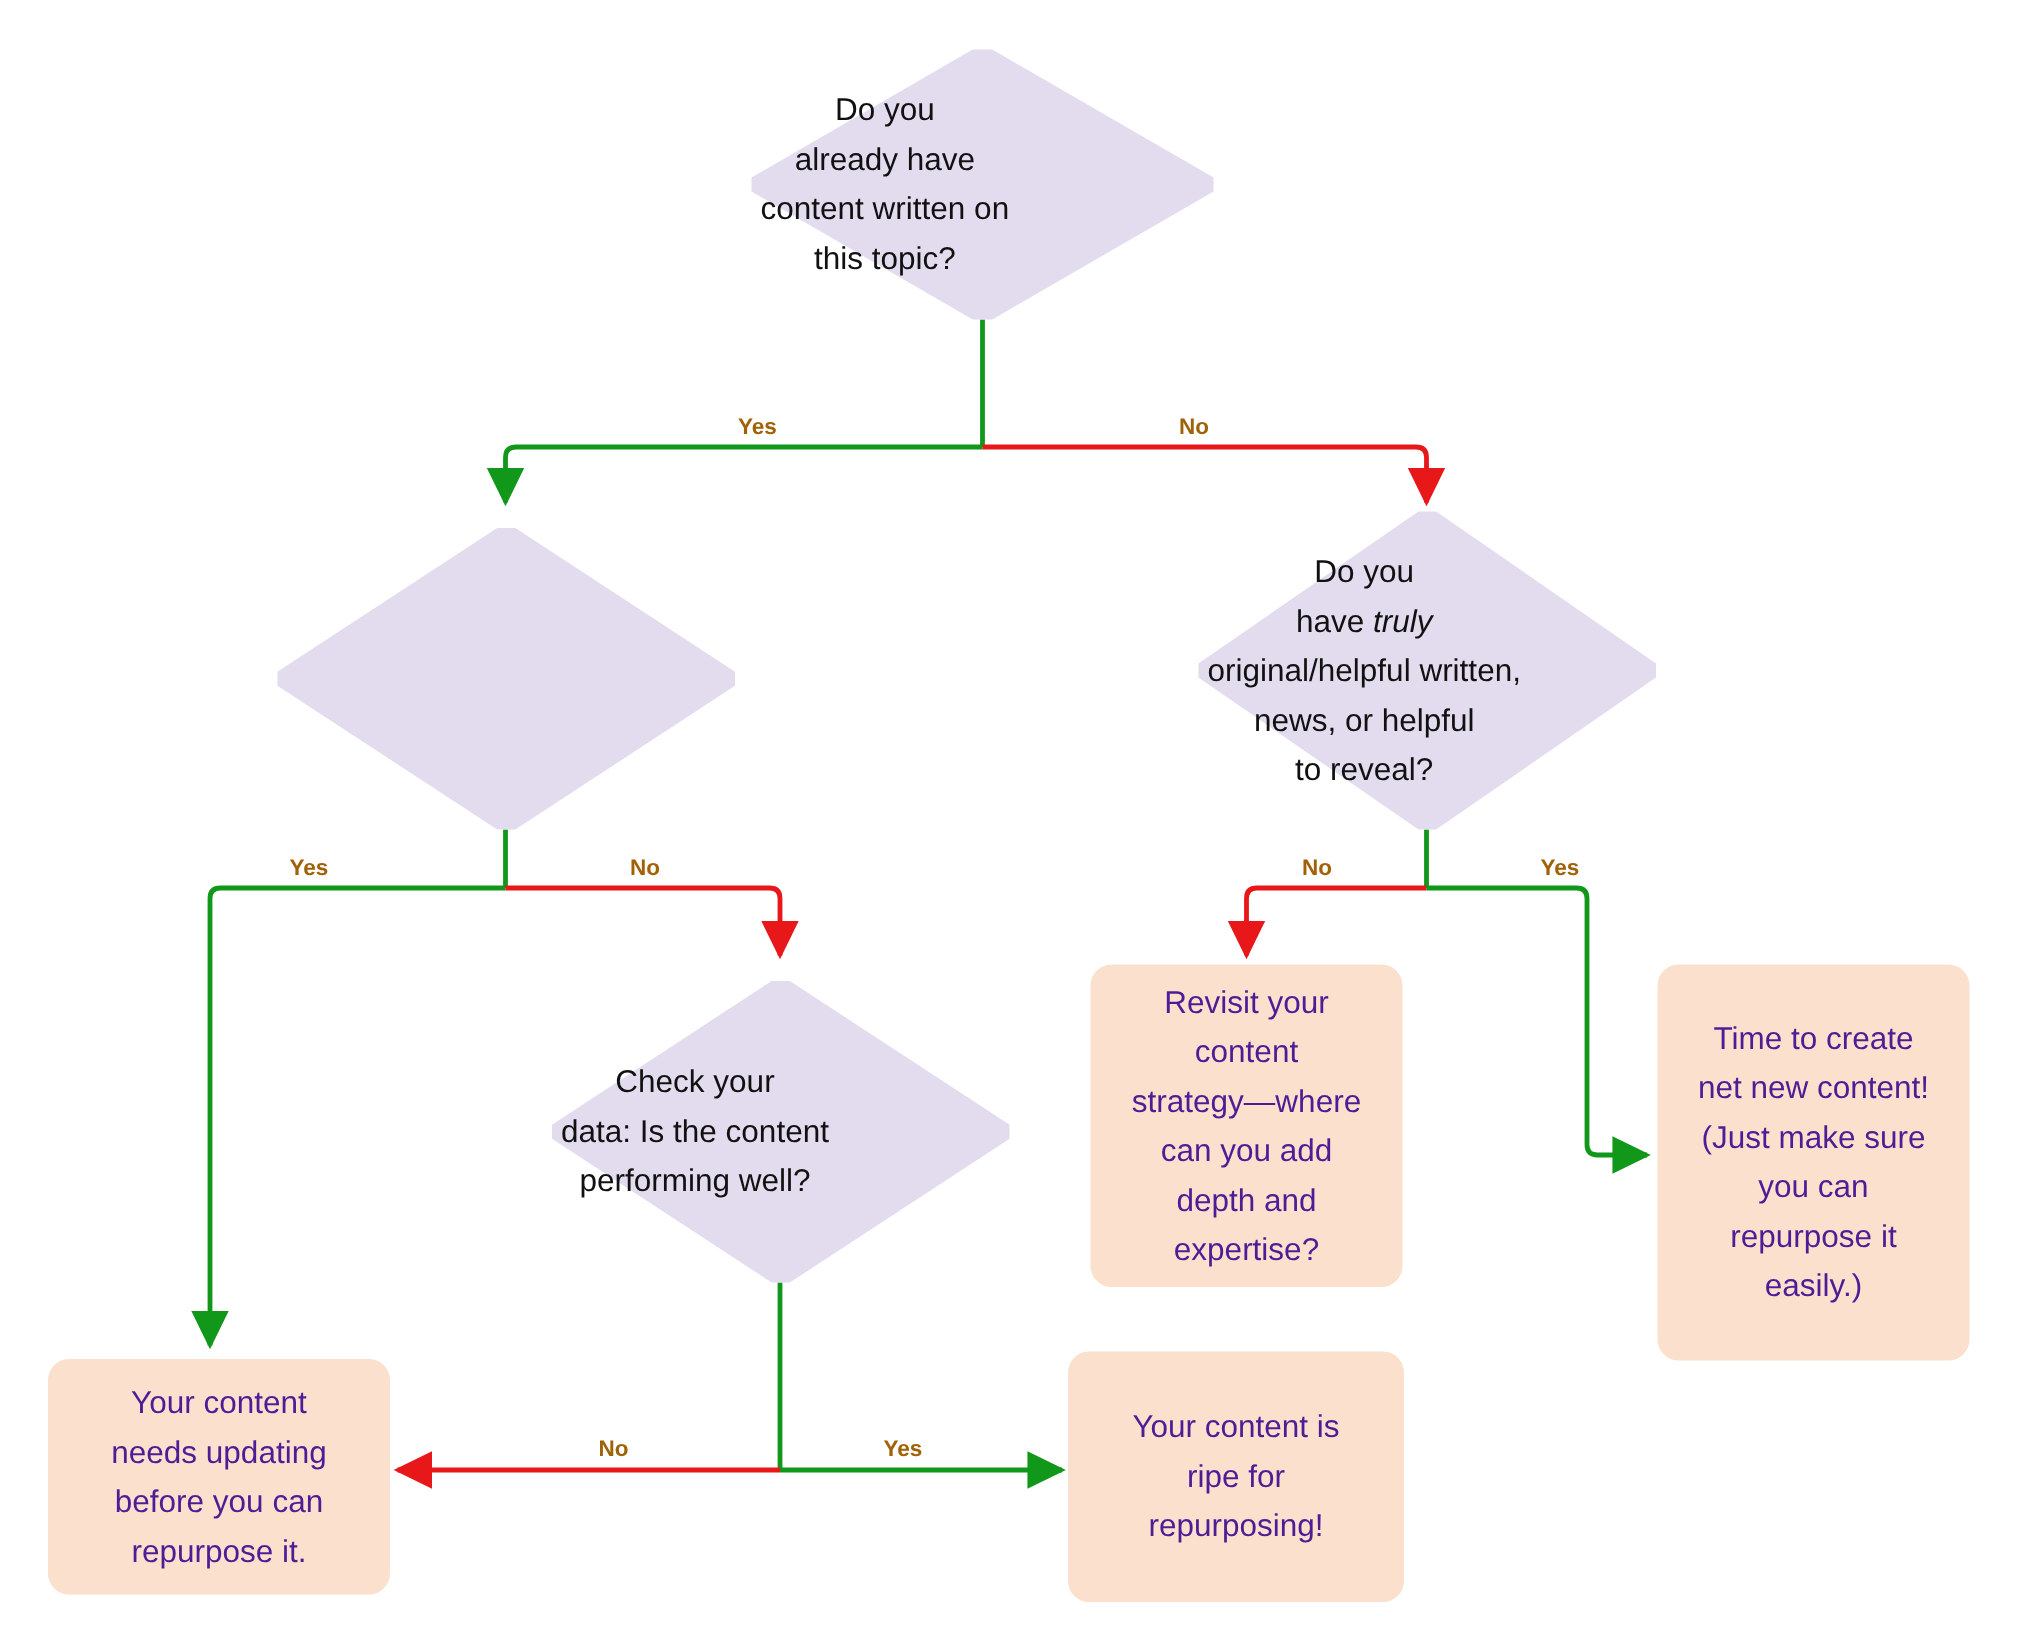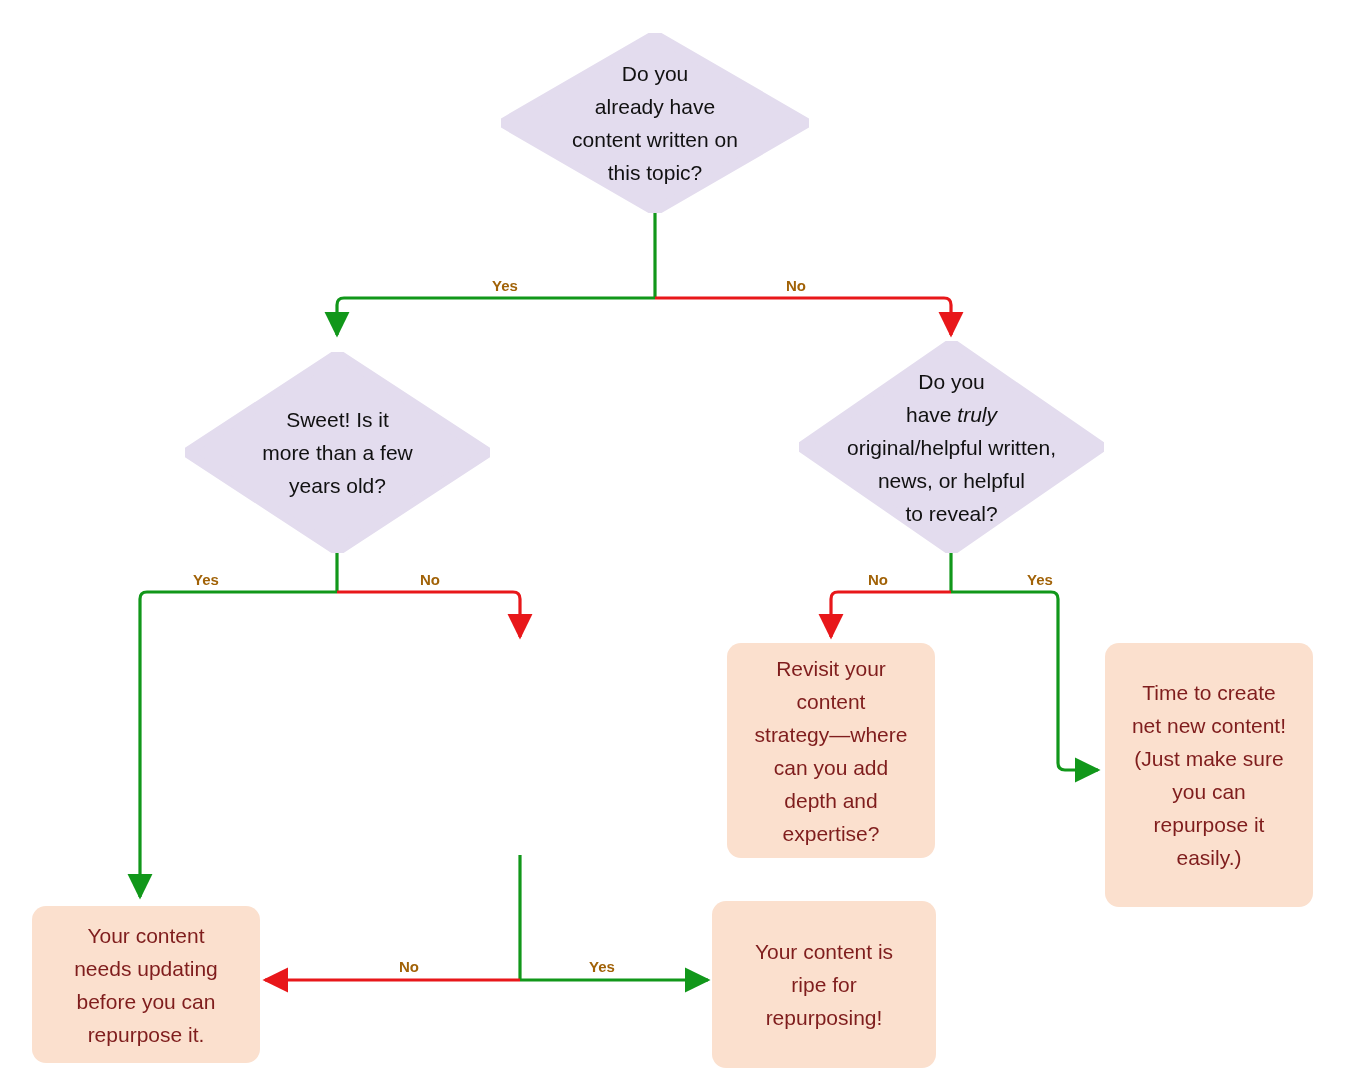--- a/index.html
+++ b/index.html
@@ -24,21 +24,20 @@
     width: 1350px;
     height: 1091px;
     pointer-events: none;
   }
 
   
   .diamond {
     position: absolute;
     display: flex;
     align-items: center;
-    justify-content: center;
     z-index: 3;
   }
   .diamond .dshape {
     position: absolute;
     left: 0; top: 0;
     width: 100%;
     height: 100%;
   }
   .diamond .dtext {
     position: relative;
@@ -59,21 +58,21 @@
     position: absolute;
     background: #fbe0ce;
     border-radius: 14px;
     display: flex;
     align-items: center;
     justify-content: center;
     z-index: 3;
   }
   .rbox .btext {
     text-align: center;
-    color: #7f1d1d;
+    color: #4c1d95;
     font-size: 21px;
     line-height: 33px;
     padding: 0 10px;
     white-space: pre-line;
   }
 
   
   .elabel {
     position: absolute;
     font-size: 15px;
@@ -134,38 +133,43 @@
     <div class="dtext">Do you
 already have
 content written on
 this topic?</div>
   </div>
 
   <div class="diamond" style="left:185px; top:352px; width:305px; height:201px;">
     <svg class="dshape" viewBox="0 0 305 201" preserveAspectRatio="none">
       <path d="M152.5,2 L303,100.5 L152.5,199 L2,100.5 Z" fill="#e3dcee" stroke="#e3dcee" stroke-width="10" stroke-linejoin="round"></path>
     </svg>
-    <div class="dtext">Sweet! Is it
-more than a few
-years old?</div>
   </div>
 
   <div class="diamond" style="left:799px; top:341px; width:305px; height:212px;">
     <svg class="dshape" viewBox="0 0 305 212" preserveAspectRatio="none">
       <path d="M152.5,2 L303,106 L152.5,210 L2,106 Z" fill="#e3dcee" stroke="#e3dcee" stroke-width="10" stroke-linejoin="round"></path>
     </svg>
     <div class="dtext" style="white-space:normal;">
       <span>Do you</span><br>
       <span>have </span><em>truly</em><br>
       <span>original/helpful written,</span><br>
       <span>news, or helpful</span><br>
       <span>to reveal?</span>
     </div>
   </div>
 
+  <div class="diamond" style="left:368px; top:654px; width:305px; height:201px;">
+    <svg class="dshape" viewBox="0 0 305 201" preserveAspectRatio="none">
+      <path d="M152.5,2 L303,100.5 L152.5,199 L2,100.5 Z" fill="#e3dcee" stroke="#e3dcee" stroke-width="10" stroke-linejoin="round"></path>
+    </svg>
+    <div class="dtext">Check your
+data: Is the content
+performing well?</div>
+  </div>
 
   <div class="rbox" style="left:727px; top:643px; width:208px; height:215px;">
     <div class="btext">Revisit your
 content
 strategy—where
 can you add
 depth and
 expertise?</div>
   </div>
 

